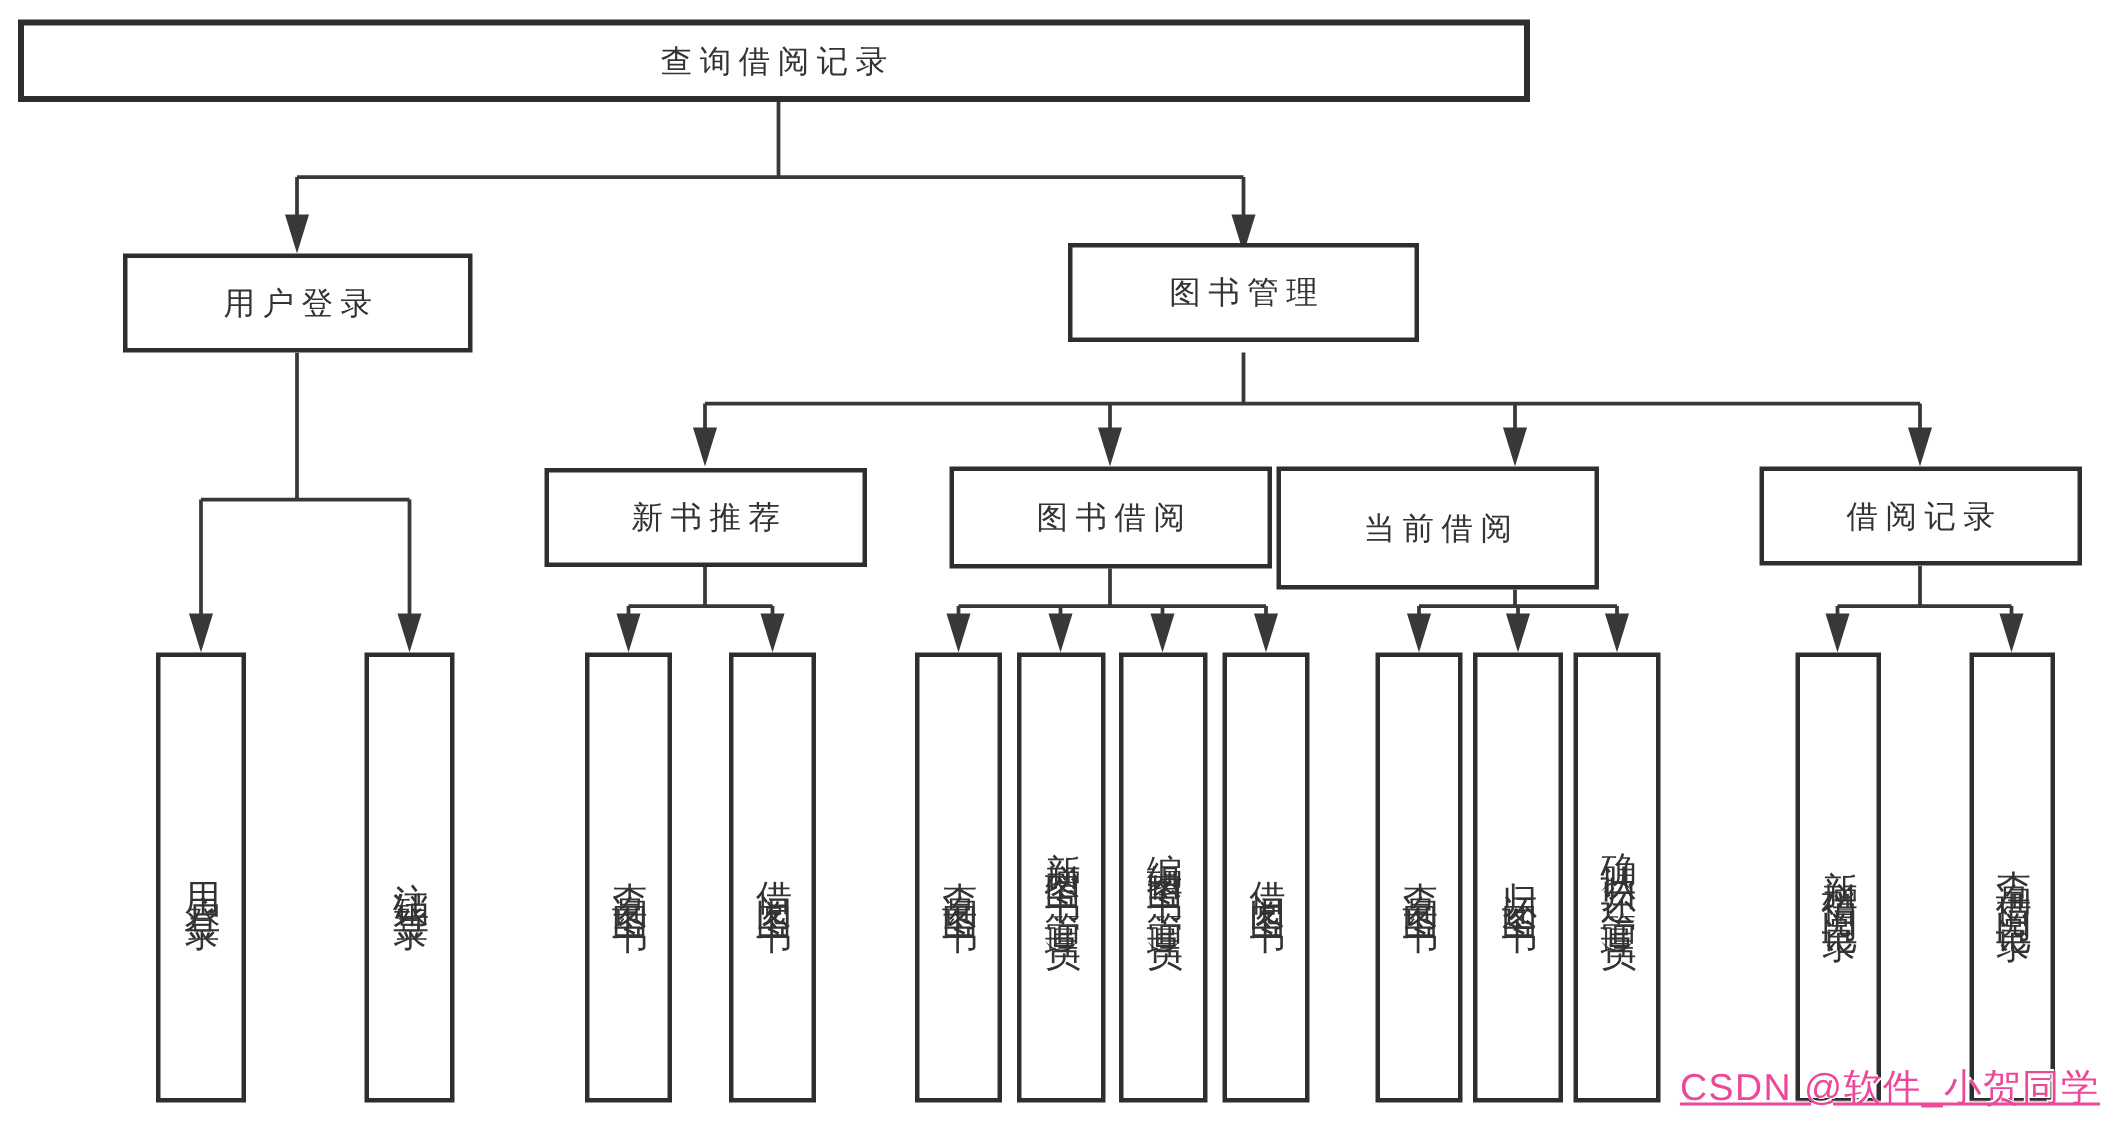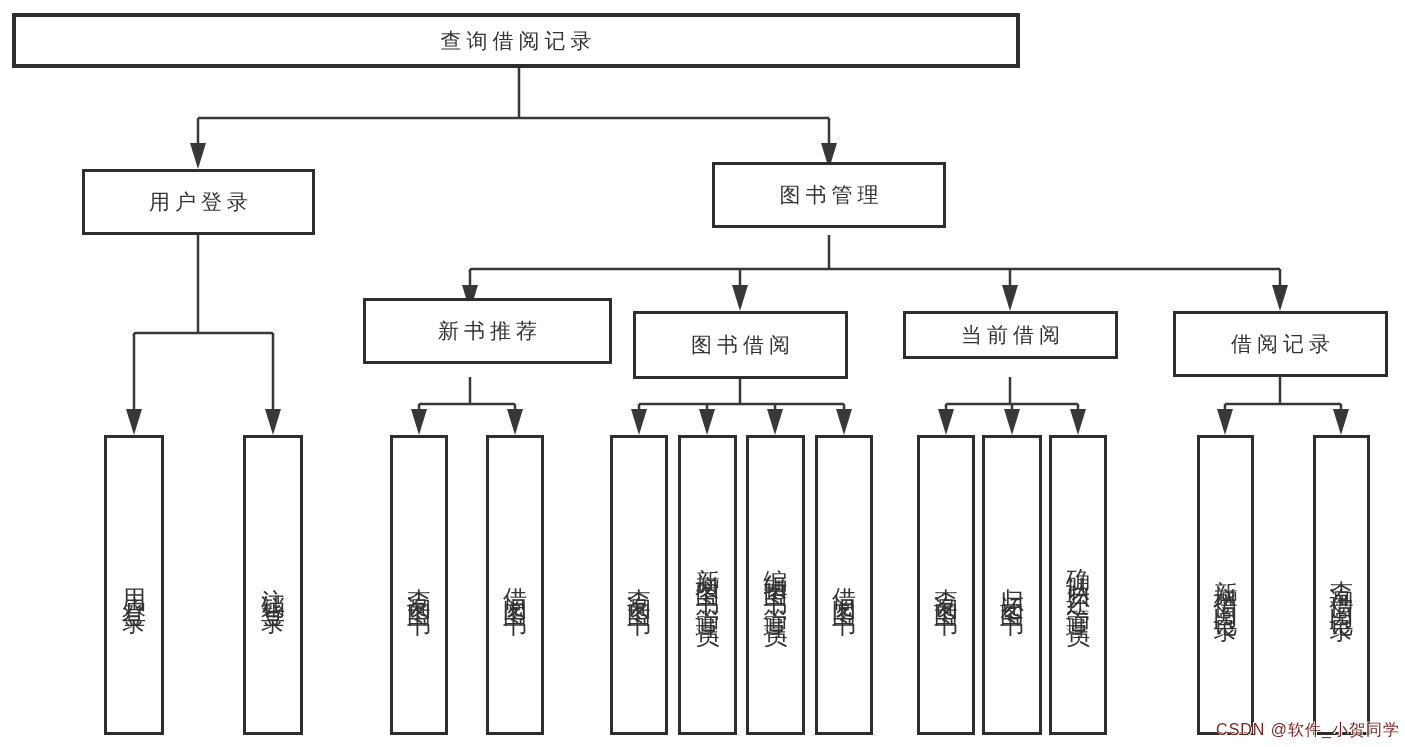--- a/index.html
+++ b/index.html
@@ -12,22 +12,22 @@
     position:absolute;box-sizing:border-box;border:3px solid #2e2e2e;background:#ffffff;
     display:flex;align-items:center;justify-content:center;
   }
   .root-box{border-width:4px;}
   .h-label{font-size:21px;letter-spacing:5px;white-space:nowrap;text-indent:5px;}
   .vbox span{
     writing-mode:vertical-rl;text-orientation:mixed;
     font-size:24px;letter-spacing:8px;line-height:1;white-space:nowrap;
   }
   .watermark{
-    position:absolute;right:5px;bottom:6px;font-size:16px;letter-spacing:1px;
-    color:#7f1d1d;text-shadow:1px 1px 0 #ffffff,-1px -1px 0 #ffffff;
+    position:absolute;right:5px;bottom:6px;font-size:25px;letter-spacing:1px;
+    color:#ec4899;text-shadow:1px 1px 0 #ffffff,-1px -1px 0 #ffffff;text-decoration:underline;
   }
 </style>
 </head>
 <body>
 
 <div class="canvas">
 
   <svg class="connector-layer" viewBox="0 0 1405 747">
     <g stroke="#383838" stroke-width="2.5" fill="none">
       <g>
@@ -79,27 +79,27 @@
     <span class="h-label">查询借阅记录</span>
   </div>
 
   <div class="box" style="left:82px;top:169px;width:233px;height:66px">
     <span class="h-label">用户登录</span>
   </div>
   <div class="box" style="left:712px;top:162px;width:234px;height:66px">
     <span class="h-label">图书管理</span>
   </div>
 
-  <div class="box" style="left:363px;top:298px;width:249px;height:66px">
+  <div class="box" style="left:363px;top:312px;width:215px;height:66px">
     <span class="h-label">新书推荐</span>
   </div>
   <div class="box" style="left:633px;top:311px;width:215px;height:68px">
     <span class="h-label">图书借阅</span>
   </div>
-  <div class="box" style="left:903px;top:311px;width:215px;height:48px">
+  <div class="box" style="left:851px;top:311px;width:215px;height:82px">
     <span class="h-label">当前借阅</span>
   </div>
   <div class="box" style="left:1173px;top:311px;width:215px;height:66px">
     <span class="h-label">借阅记录</span>
   </div>
 
   <div class="box vbox" style="left:104px;top:435px;width:60px;height:300px">
     <span>用户登录</span>
   </div>
   <div class="box vbox" style="left:243px;top:435px;width:60px;height:300px">

